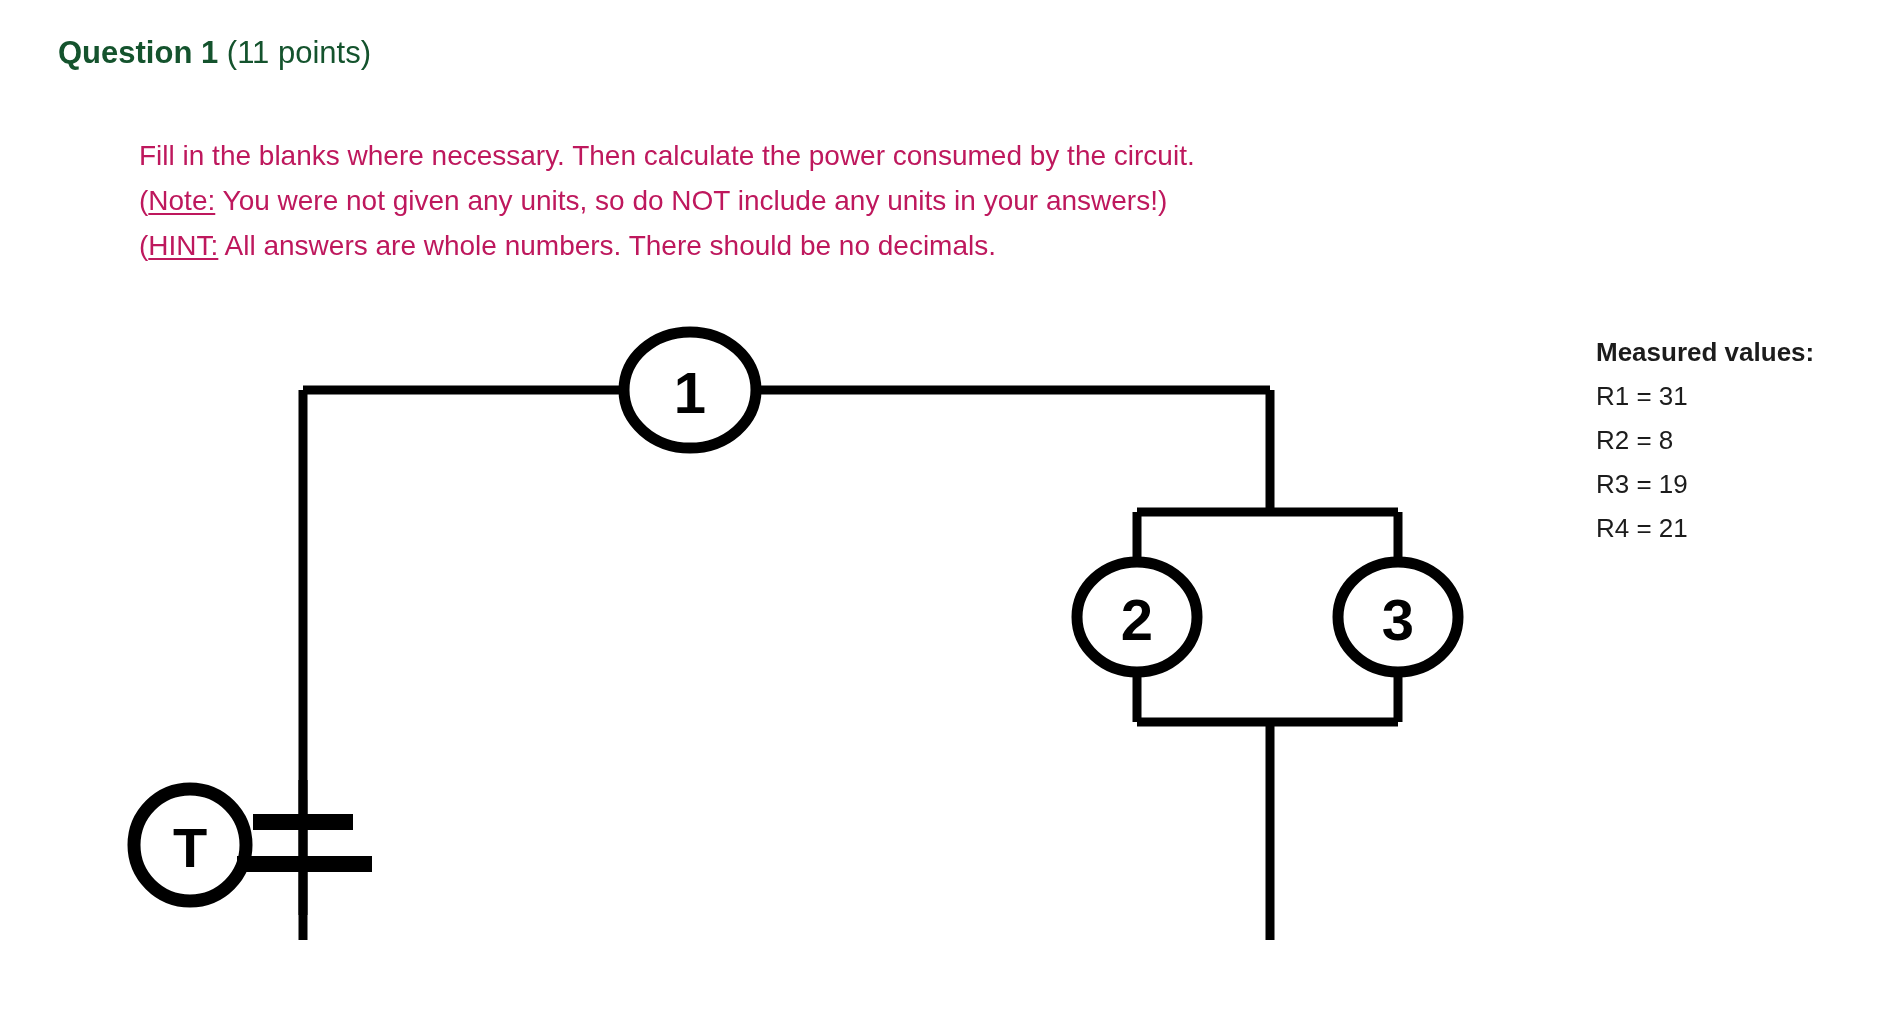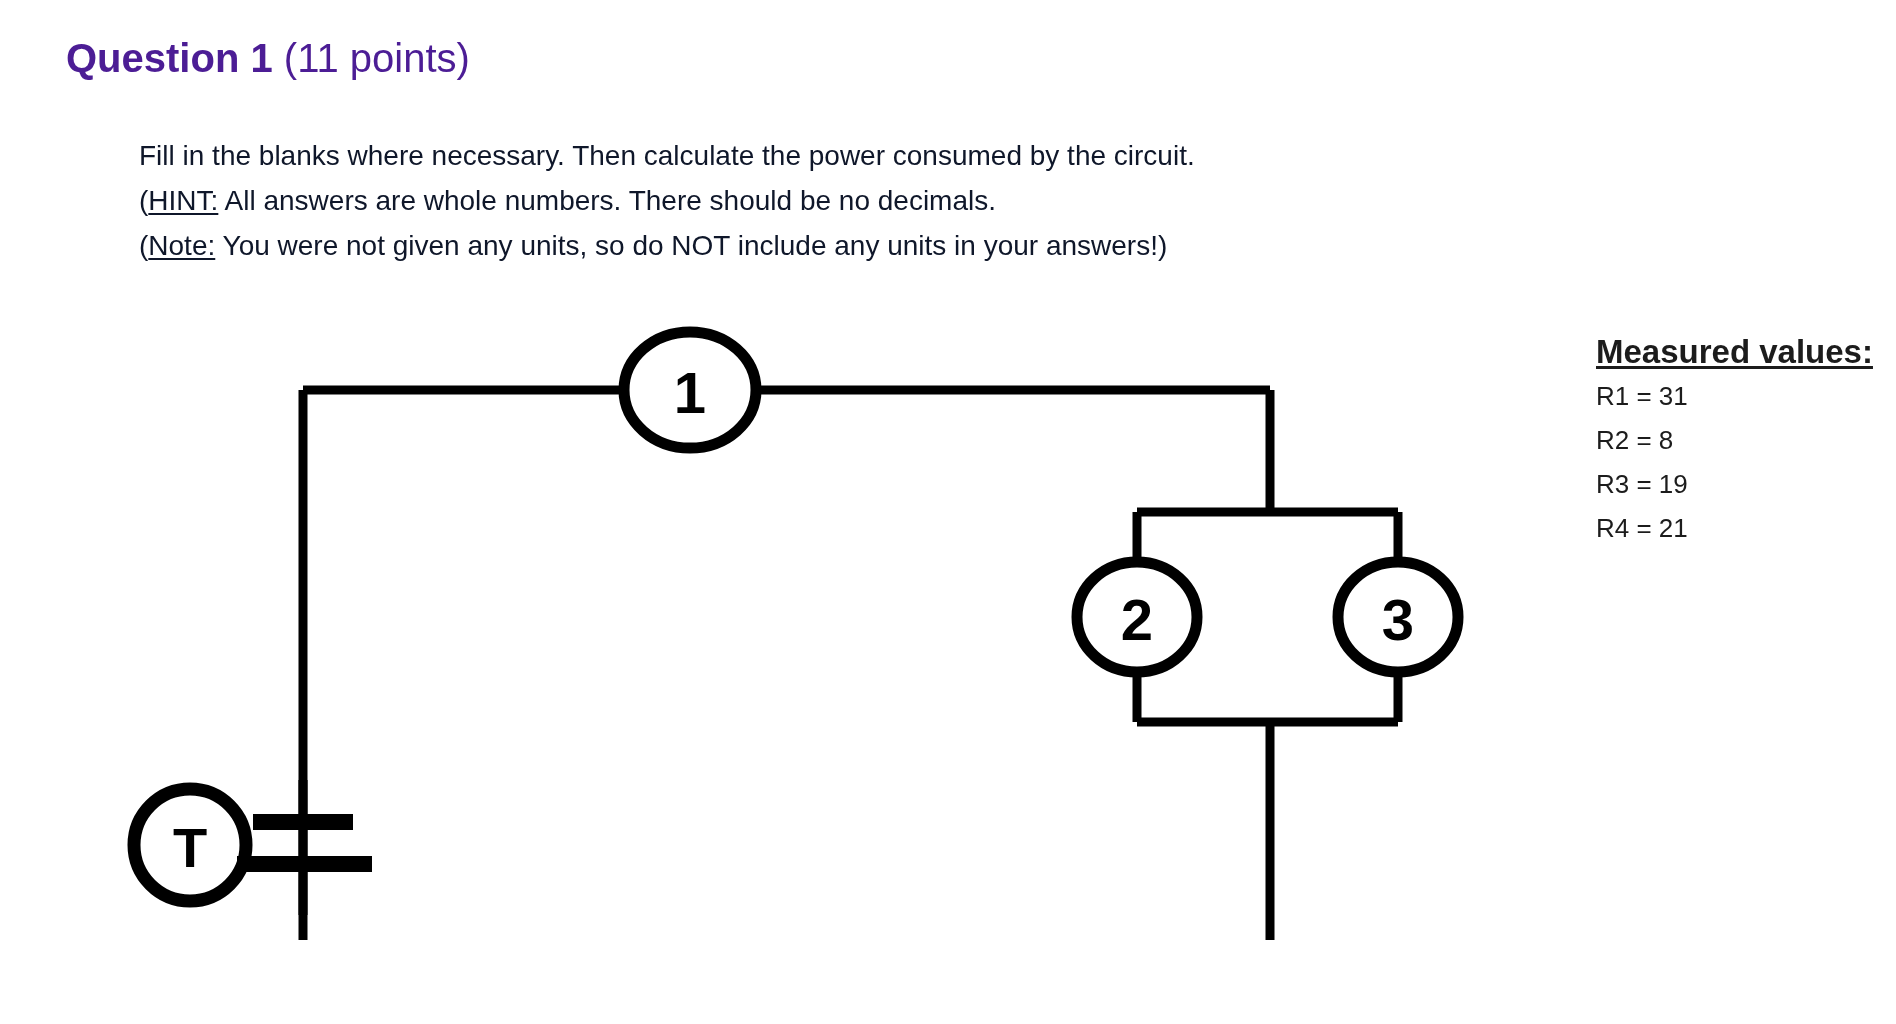--- a/index.html
+++ b/index.html
@@ -13,42 +13,42 @@
     position: relative;
     overflow: hidden;
     font-family: "Liberation Sans", sans-serif;
     color: #1a1a1a;
     -webkit-font-smoothing: antialiased;
   }
 
   
   #question-heading {
     position: absolute;
-    left: 66px;
+    left: 58px;
     top: 34px;
-    font-size: 40px;
+    font-size: 31px;
     line-height: 1.2;
     white-space: nowrap;
-    color: #4c1d95;
+    color: #14532d;
   }
   #question-heading .q-title {
     font-weight: bold;
   }
   #question-heading .q-points {
     font-weight: normal;
   }
 
   
   #instructions {
     position: absolute;
     left: 139px;
     top: 133px;
     font-size: 28px;
     line-height: 45px;
-    color: #0f172a;
+    color: #be185d;
     white-space: nowrap;
   }
   #instructions .line {
     display: block;
     height: 45px;
   }
   #instructions .ul {
     text-decoration: underline;
     text-underline-offset: 3px;
   }
@@ -58,24 +58,23 @@
     position: absolute;
     left: 1596px;
     top: 330px;
     font-size: 26px;
     line-height: 44px;
     color: #1c1c1c;
     white-space: nowrap;
   }
   #measured-values .mv-title {
     font-weight: bold;
-    text-decoration: underline;
     text-underline-offset: 3px;
     display: block;
-    font-size: 33px;
+    font-size: 26px;
   }
   #measured-values .mv-row {
     display: block;
   }
 
   
   #circuit-diagram {
     position: absolute;
     left: 0px;
     top: 300px;
@@ -100,22 +99,22 @@
 </head>
 <body>
 
 <div id="question-heading">
   <span class="q-title">Question 1</span>
   <span class="q-points">(11 points)</span>
 </div>
 
 <div id="instructions">
   <span class="line">Fill in the blanks where necessary. Then calculate the power consumed by the circuit.</span>
+  <span class="line"><span>(</span><span class="ul">Note:</span><span> You were not given any units, so do NOT include any units in your answers!)</span></span>
   <span class="line"><span>(</span><span class="ul">HINT:</span><span> All answers are whole numbers. There should be no decimals.</span></span>
-  <span class="line"><span>(</span><span class="ul">Note:</span><span> You were not given any units, so do NOT include any units in your answers!)</span></span>
 </div>
 
 <div id="measured-values">
   <span class="mv-title">Measured values:</span>
   <span class="mv-row">R1 = 31</span>
   <span class="mv-row">R2 = 8</span>
   <span class="mv-row">R3 = 19</span>
   <span class="mv-row">R4 = 21</span>
 </div>
 

